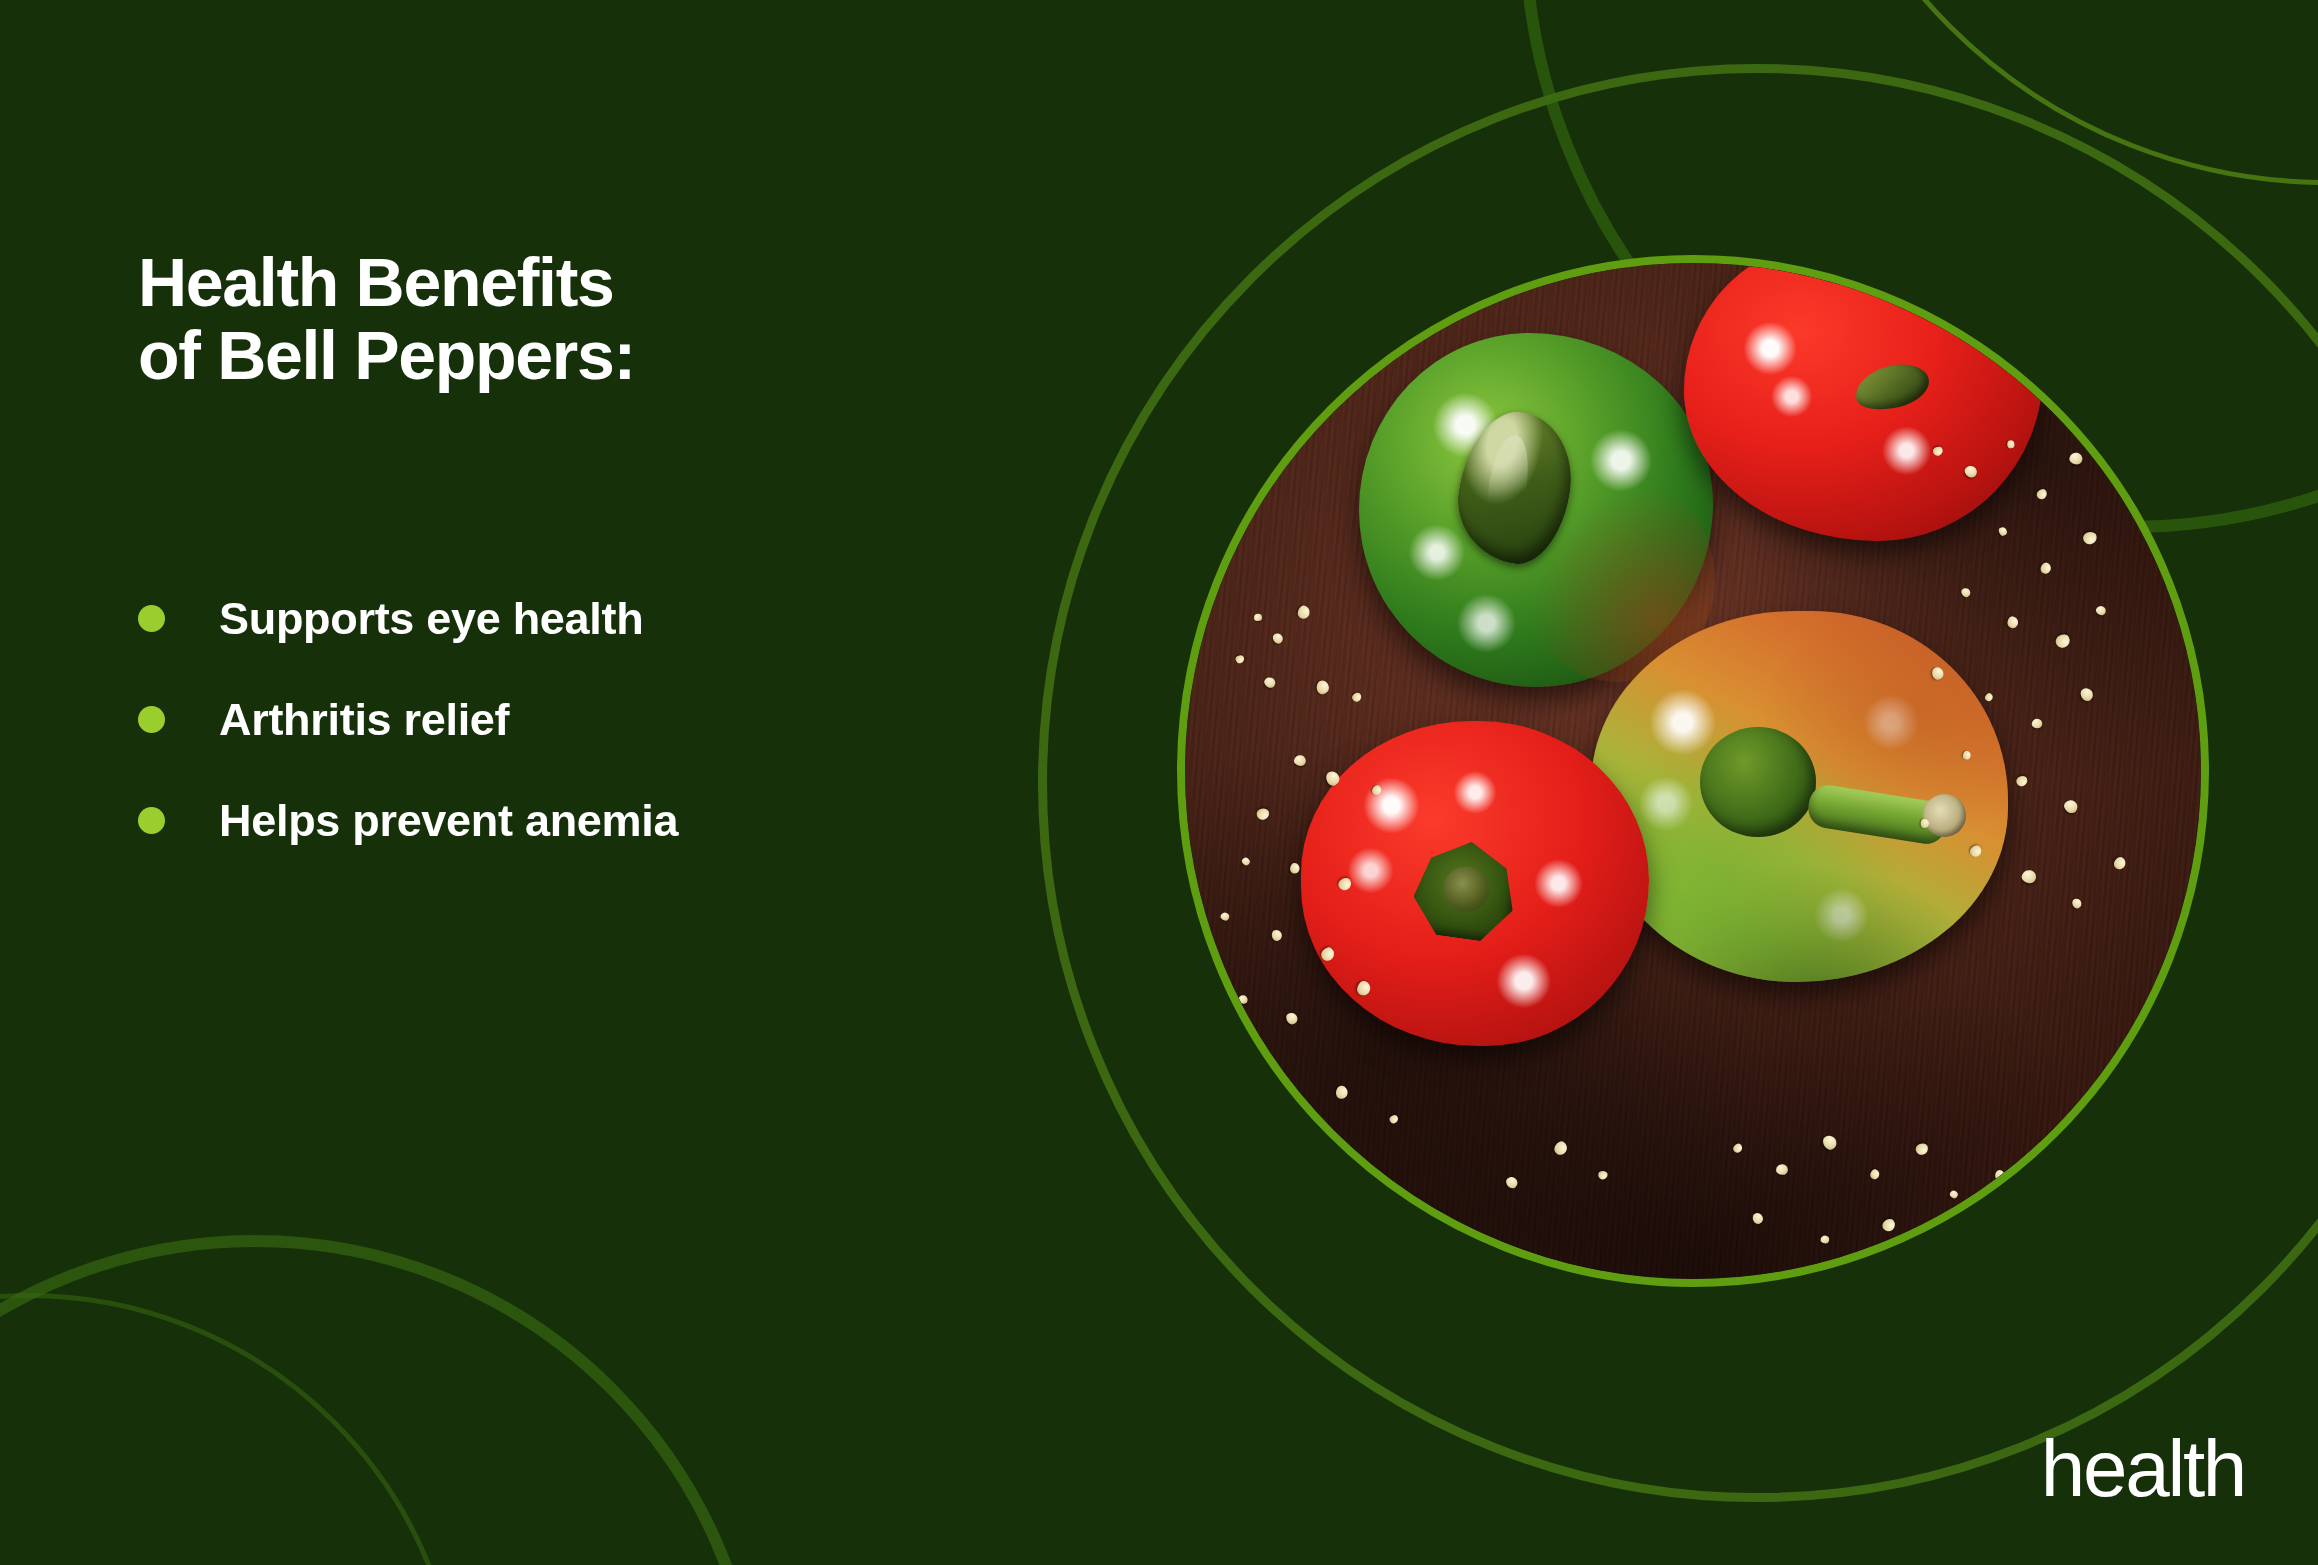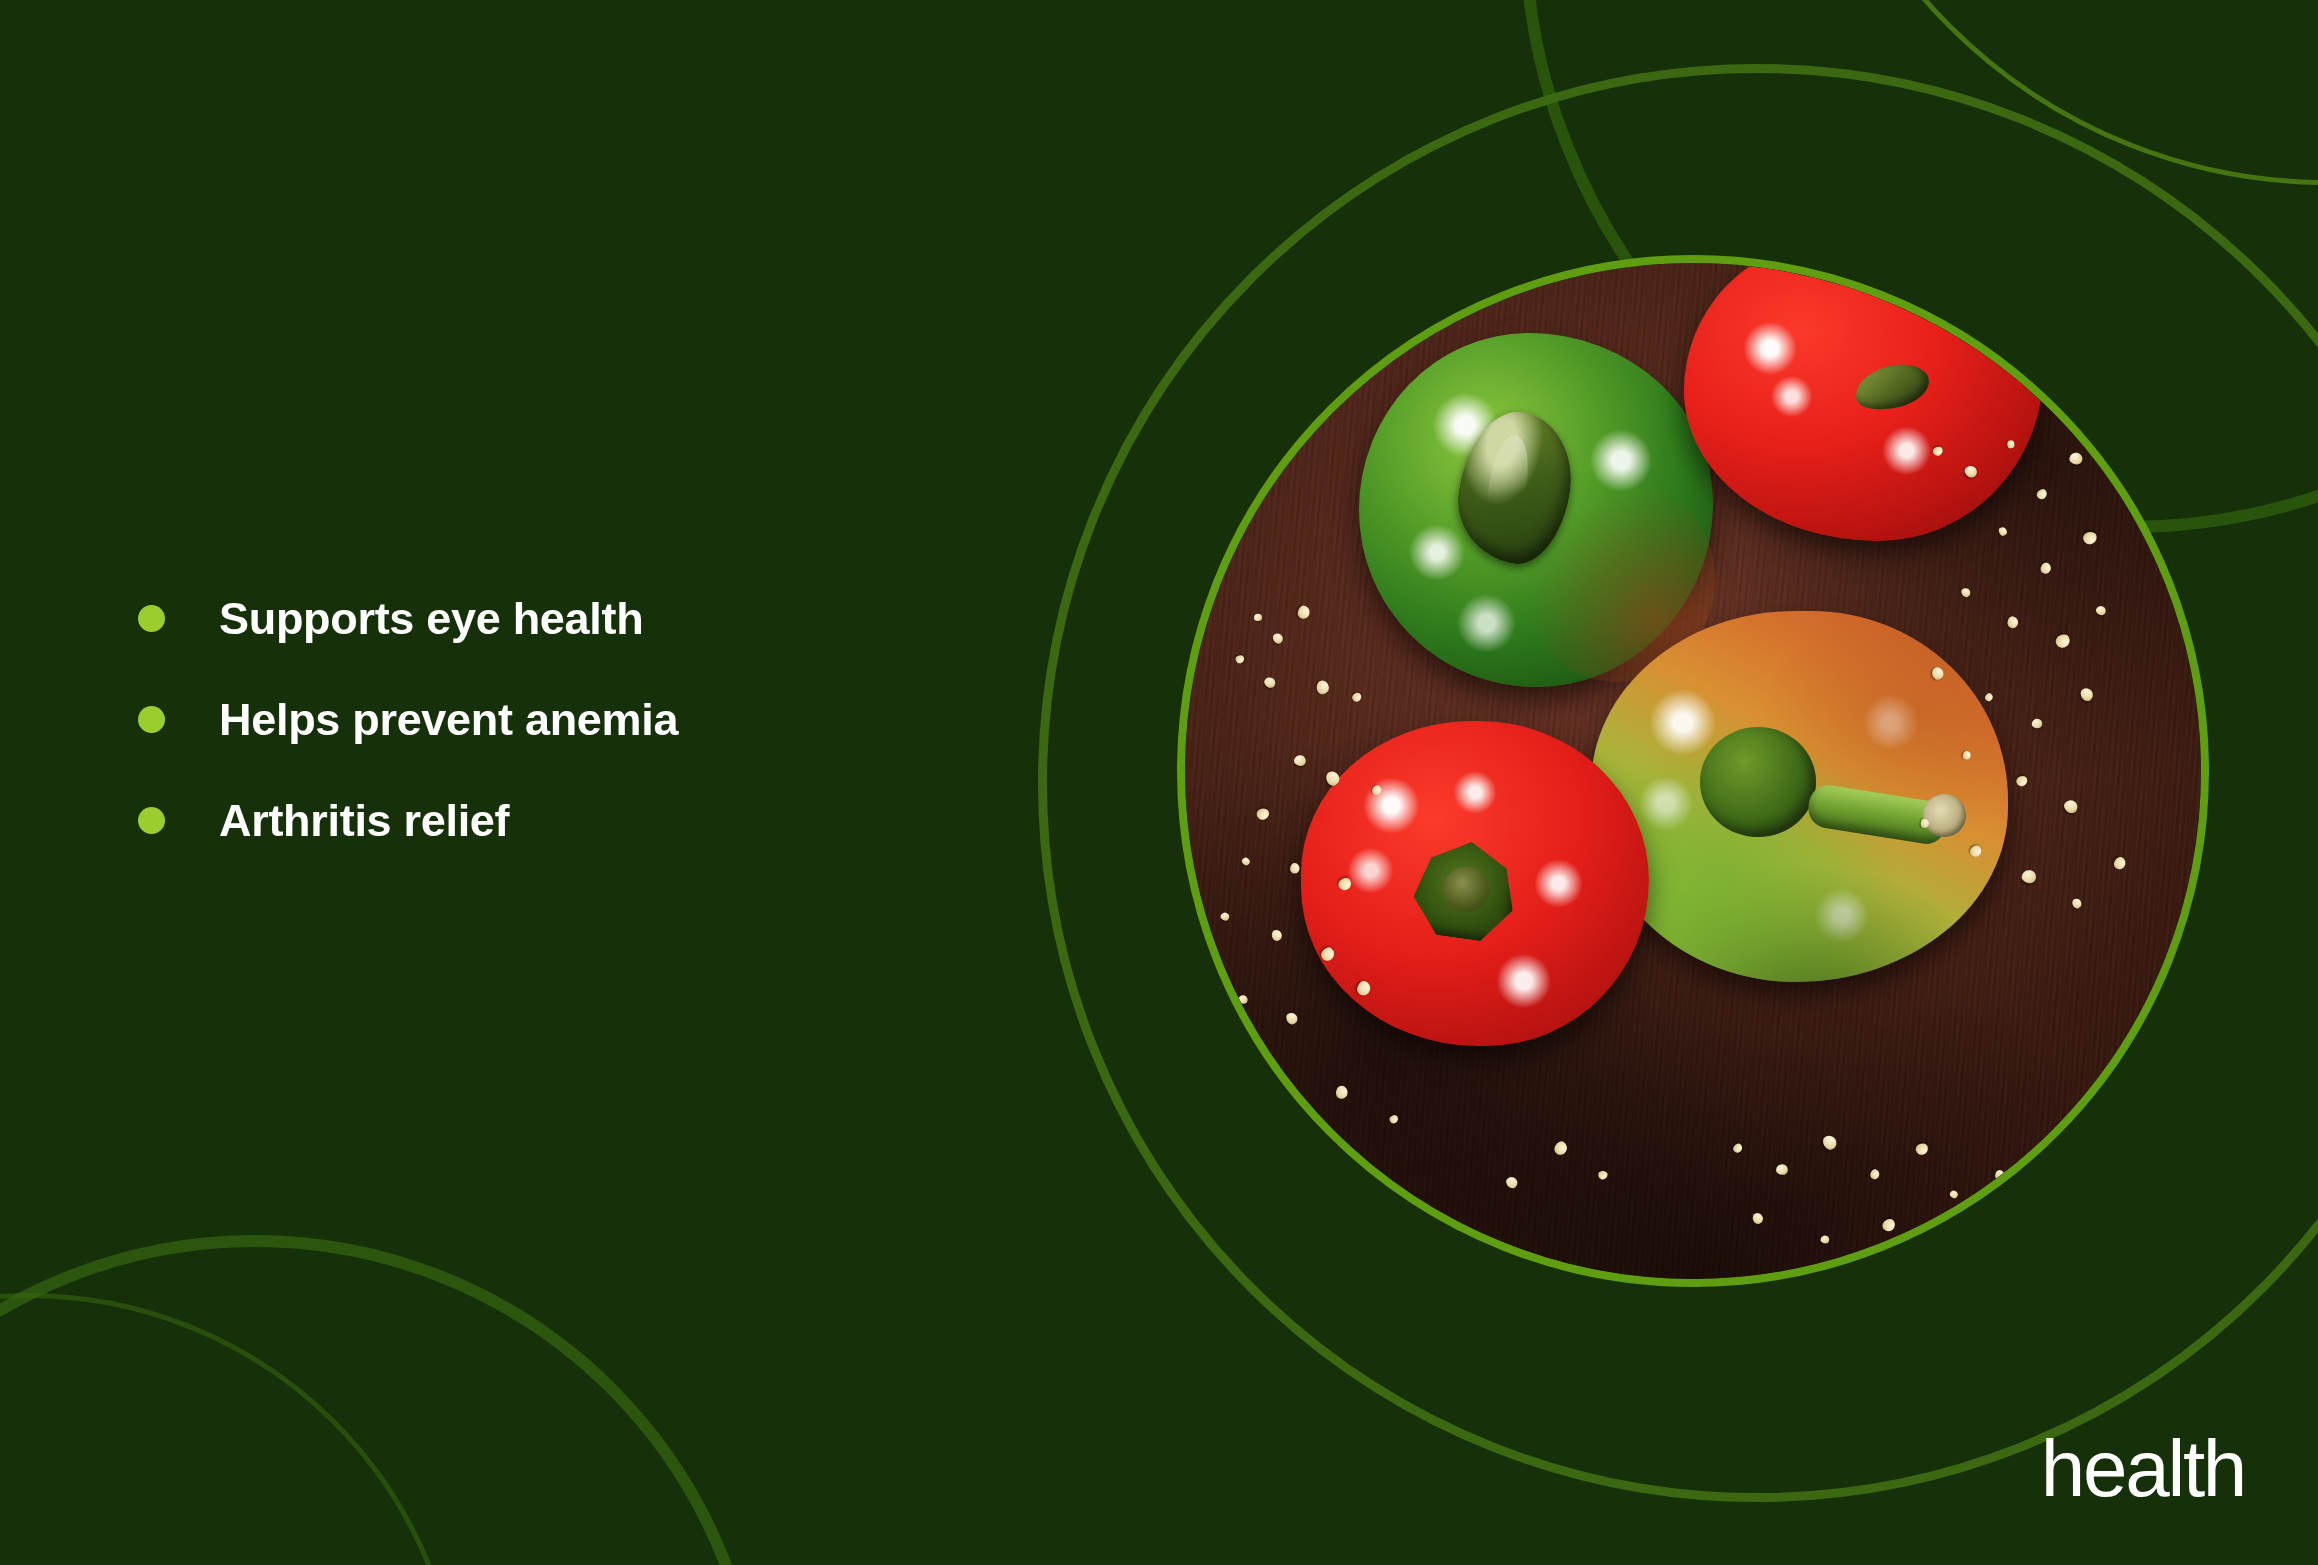--- a/index.html
+++ b/index.html
@@ -281,33 +281,35 @@
 <body>
 
 <div id="canvas">
 
   <div class="deco ring-tr-big"></div>
   <div class="deco ring-tr-thin"></div>
   <div class="deco ring-behind"></div>
   <div class="deco ring-bl"></div>
   <div class="deco ring-bl2"></div>
 
+  <div class="title">Health Benefits
+of Bell Peppers:</div>
 
   <div class="bullets">
     <div class="bullet-row">
       <span class="bullet-dot"></span>
       <span class="bullet-text">Supports eye health</span>
     </div>
     <div class="bullet-row">
       <span class="bullet-dot"></span>
-      <span class="bullet-text">Helps prevent anemia</span>
+      <span class="bullet-text">Arthritis relief</span>
     </div>
     <div class="bullet-row">
       <span class="bullet-dot"></span>
-      <span class="bullet-text">Arthritis relief</span>
+      <span class="bullet-text">Helps prevent anemia</span>
     </div>
   </div>
 
   <div class="photo-wrap">
     <div class="photo">
       <div class="wood-grain"></div>
       <div class="wood-dark"></div>
 
       <div class="pepper p-green">
         <span class="rust"></span>

